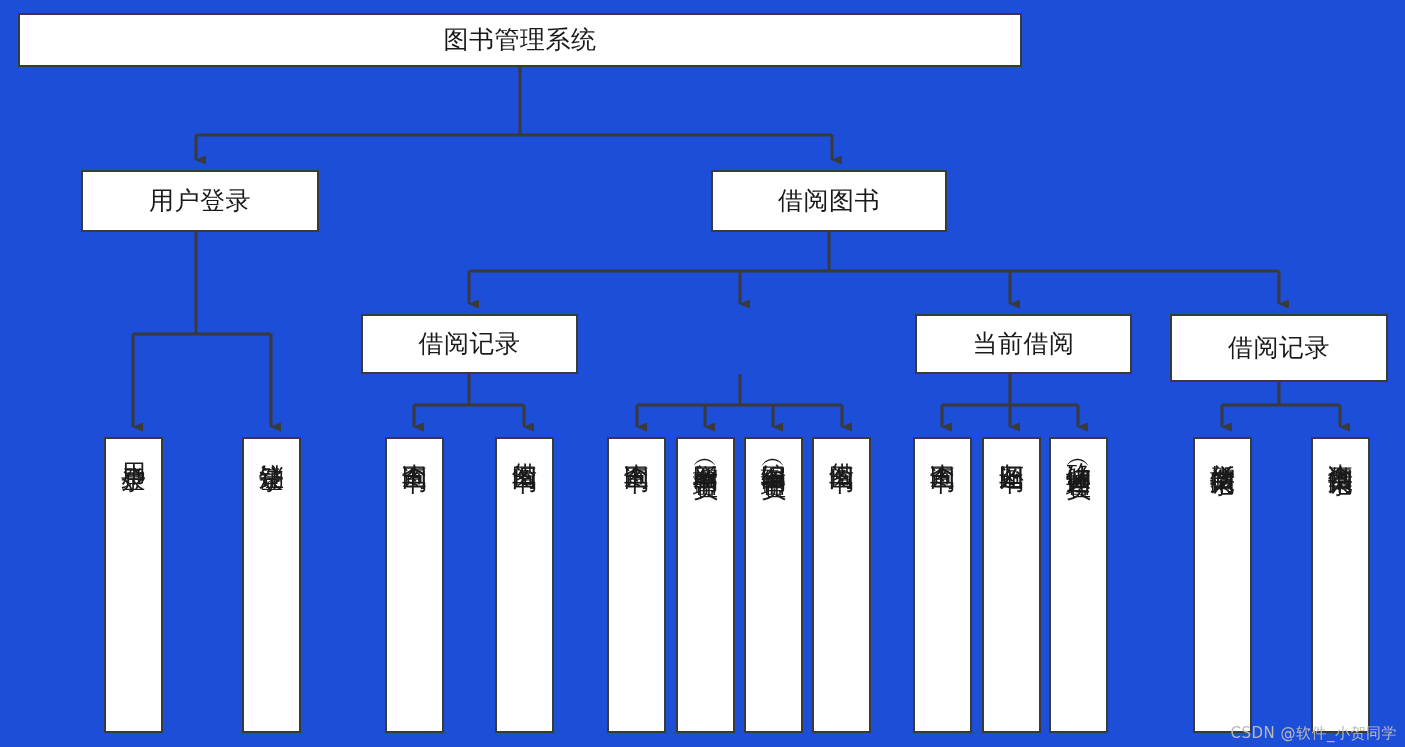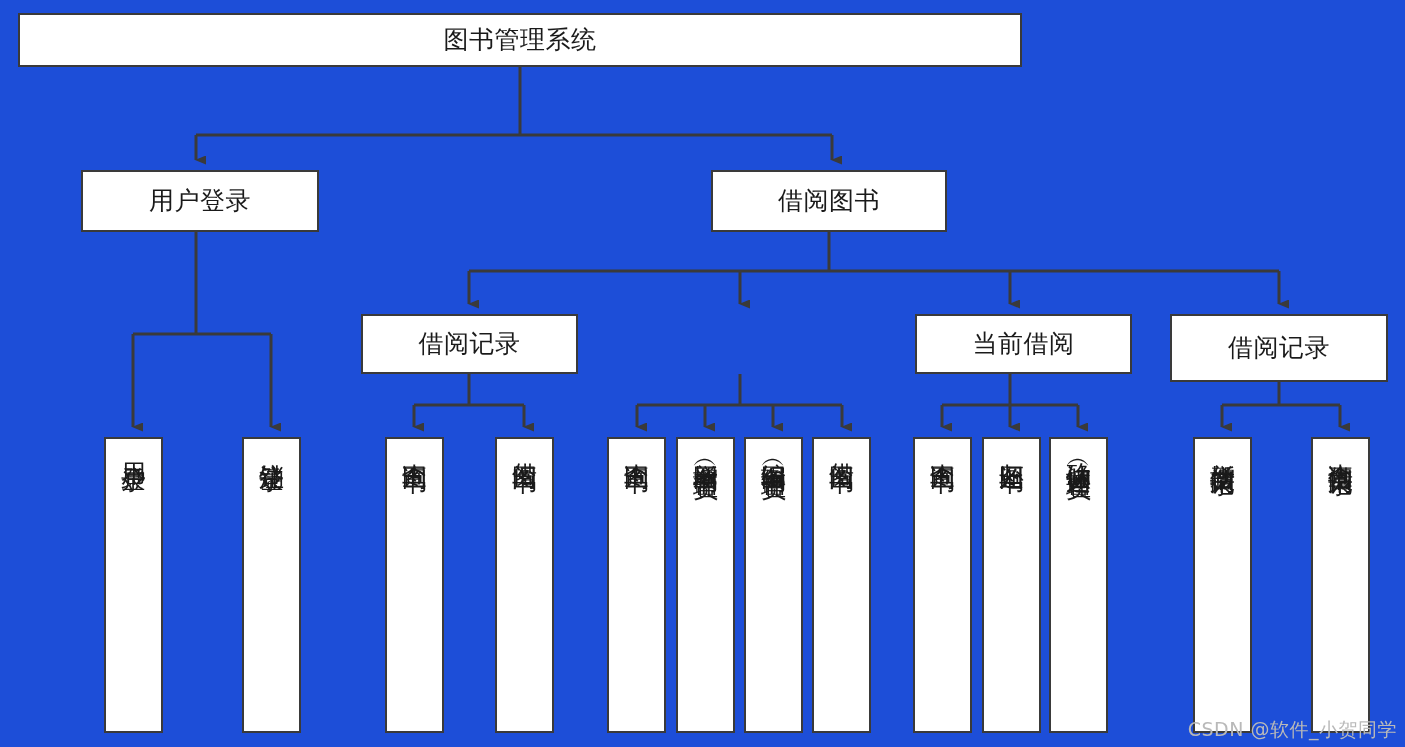--- a/index.html
+++ b/index.html
@@ -57,21 +57,21 @@
     text-orientation: upright;
     font-size: 25px;
     line-height: 1.0;
     letter-spacing: 2px;
     white-space: nowrap;
   }
   #watermark {
     position: absolute;
     right: 8px;
     bottom: 4px;
-    font-size: 19px;
+    font-size: 15px;
     color: #b9b9b9;
     white-space: nowrap;
     letter-spacing: 0.5px;
     font-family: "DejaVu Sans", "Liberation Sans", sans-serif;
   }
 </style>
 </head>
 <body>
 
 <div id="diagram-root">

